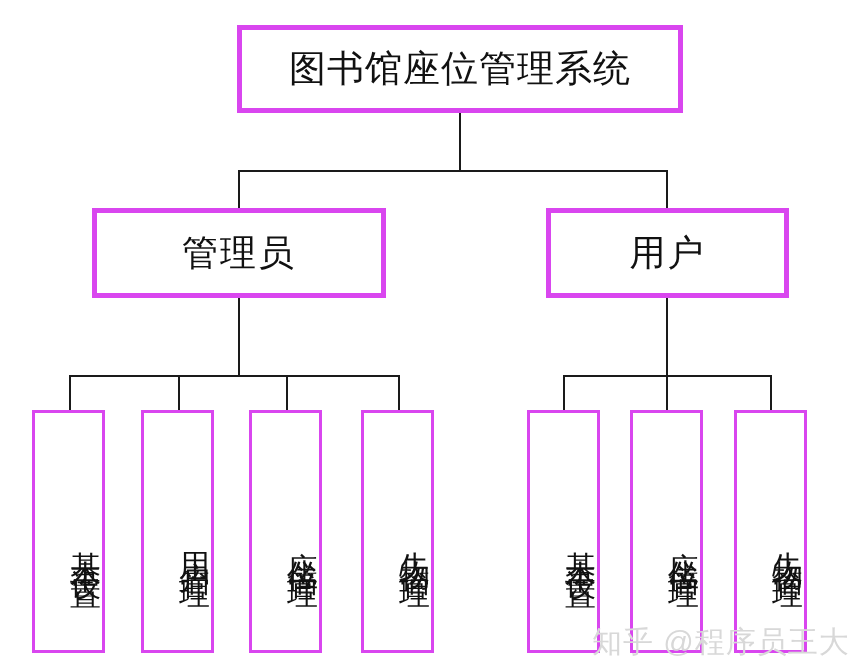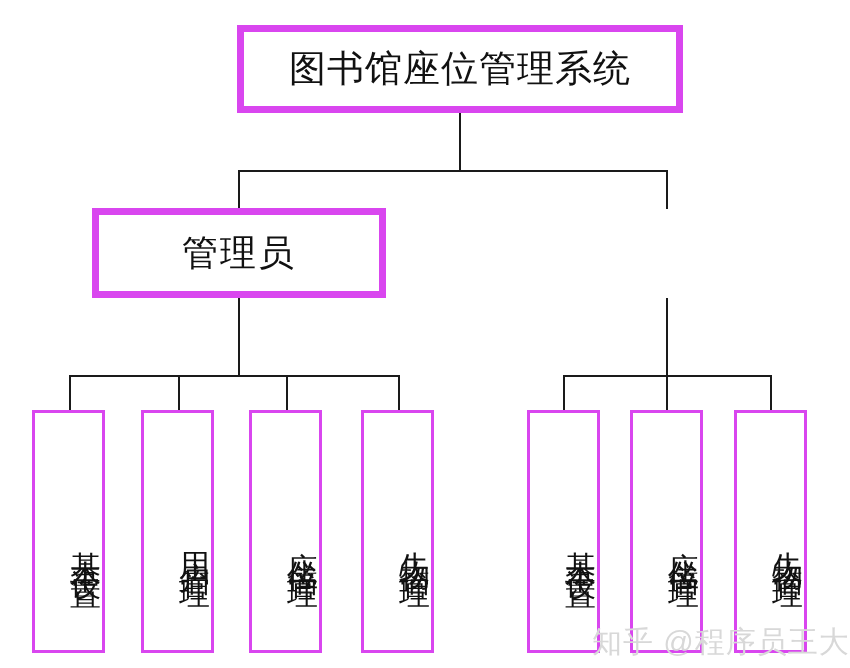--- a/index.html
+++ b/index.html
@@ -16,21 +16,21 @@
     width: 850px;
     height: 668px;
     background: #ffffff;
     overflow: hidden;
   }
 
   
   .node {
     position: absolute;
     box-sizing: border-box;
-    border: 7px solid #d946ef;
+    border: 5px solid #d946ef;
     background: #ffffff;
     display: flex;
     align-items: center;
     justify-content: center;
     color: #111111;
     line-height: 1.12;
     text-align: center;
     font-family: "Liberation Serif", "DejaVu Serif", serif;
   }
 
@@ -113,20 +113,23 @@
   <div class="line vline" style="left:666px; top:375px; height:36px;"></div>
   <div class="line vline" style="left:770px; top:375px; height:36px;"></div>
 
   <div class="node node-root">
     <span>图书馆座位管理系统</span>
   </div>
 
   <div class="node node-l2 node-admin">
     <span>管理员</span>
   </div>
+  <div class="node node-l2 node-user">
+    <span>用户</span>
+  </div>
 
   <div class="node node-leaf" style="left:32px;">
     <span>基本设置</span>
   </div>
   <div class="node node-leaf" style="left:141px;">
     <span>用户管理</span>
   </div>
   <div class="node node-leaf" style="left:249px;">
     <span>座位管理</span>
   </div>

